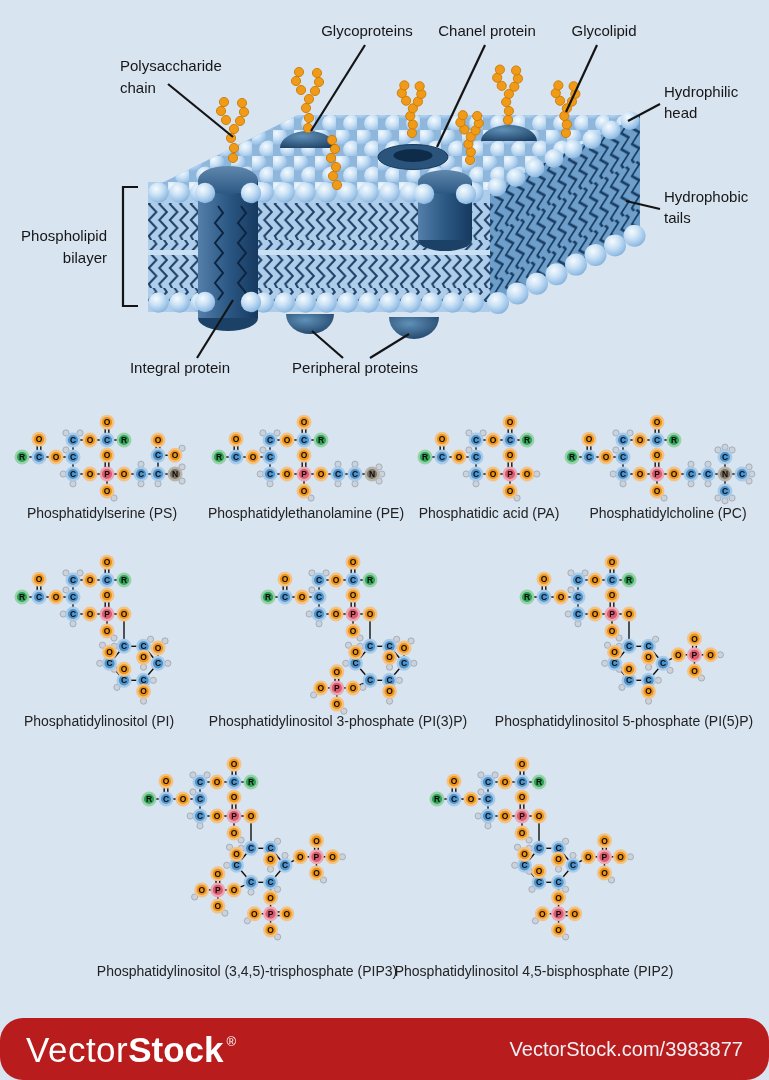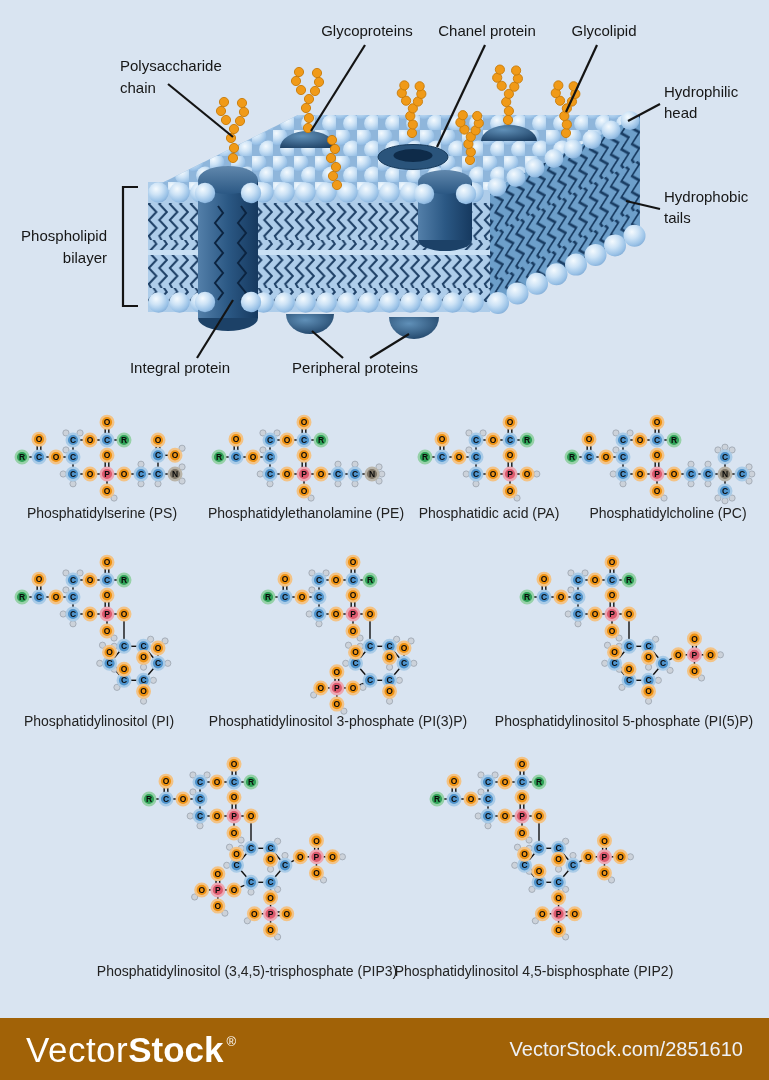--- a/index.html
+++ b/index.html
@@ -1199,17 +1199,17 @@
             <circle cx="137.7" cy="148.75" r="6.3" fill="#ee9213" stroke="#f3c386" stroke-width="2.4"></circle>
             <text x="137.7" y="151.75" text-anchor="middle" font-size="8.5" font-weight="bold" fill="#0a0a0a">O</text>
             <circle cx="121.55000000000001" cy="164.89999999999998" r="6.3" fill="#ee9213" stroke="#f3c386" stroke-width="2.4"></circle>
             <text x="121.55000000000001" y="167.89999999999998" text-anchor="middle" font-size="8.5" font-weight="bold" fill="#0a0a0a">O</text>
           </g>
       <text class="mlbl" x="534" y="976" text-anchor="middle">Phosphatidylinositol 4,5-bisphosphate (PIP2)</text>
     </g>
   </g>
 </svg>
 
-<footer style="background: #a16207;">
+<footer style="background: #b91c1c; border-radius: 23px;">
   <div class="brand"><span class="light">Vector</span><span class="bold">Stock</span><span class="reg">®</span></div>
-  <div class="credit">VectorStock.com/2851610</div>
+  <div class="credit">VectorStock.com/3983877</div>
 </footer>
 </div>
 
 </body></html>

